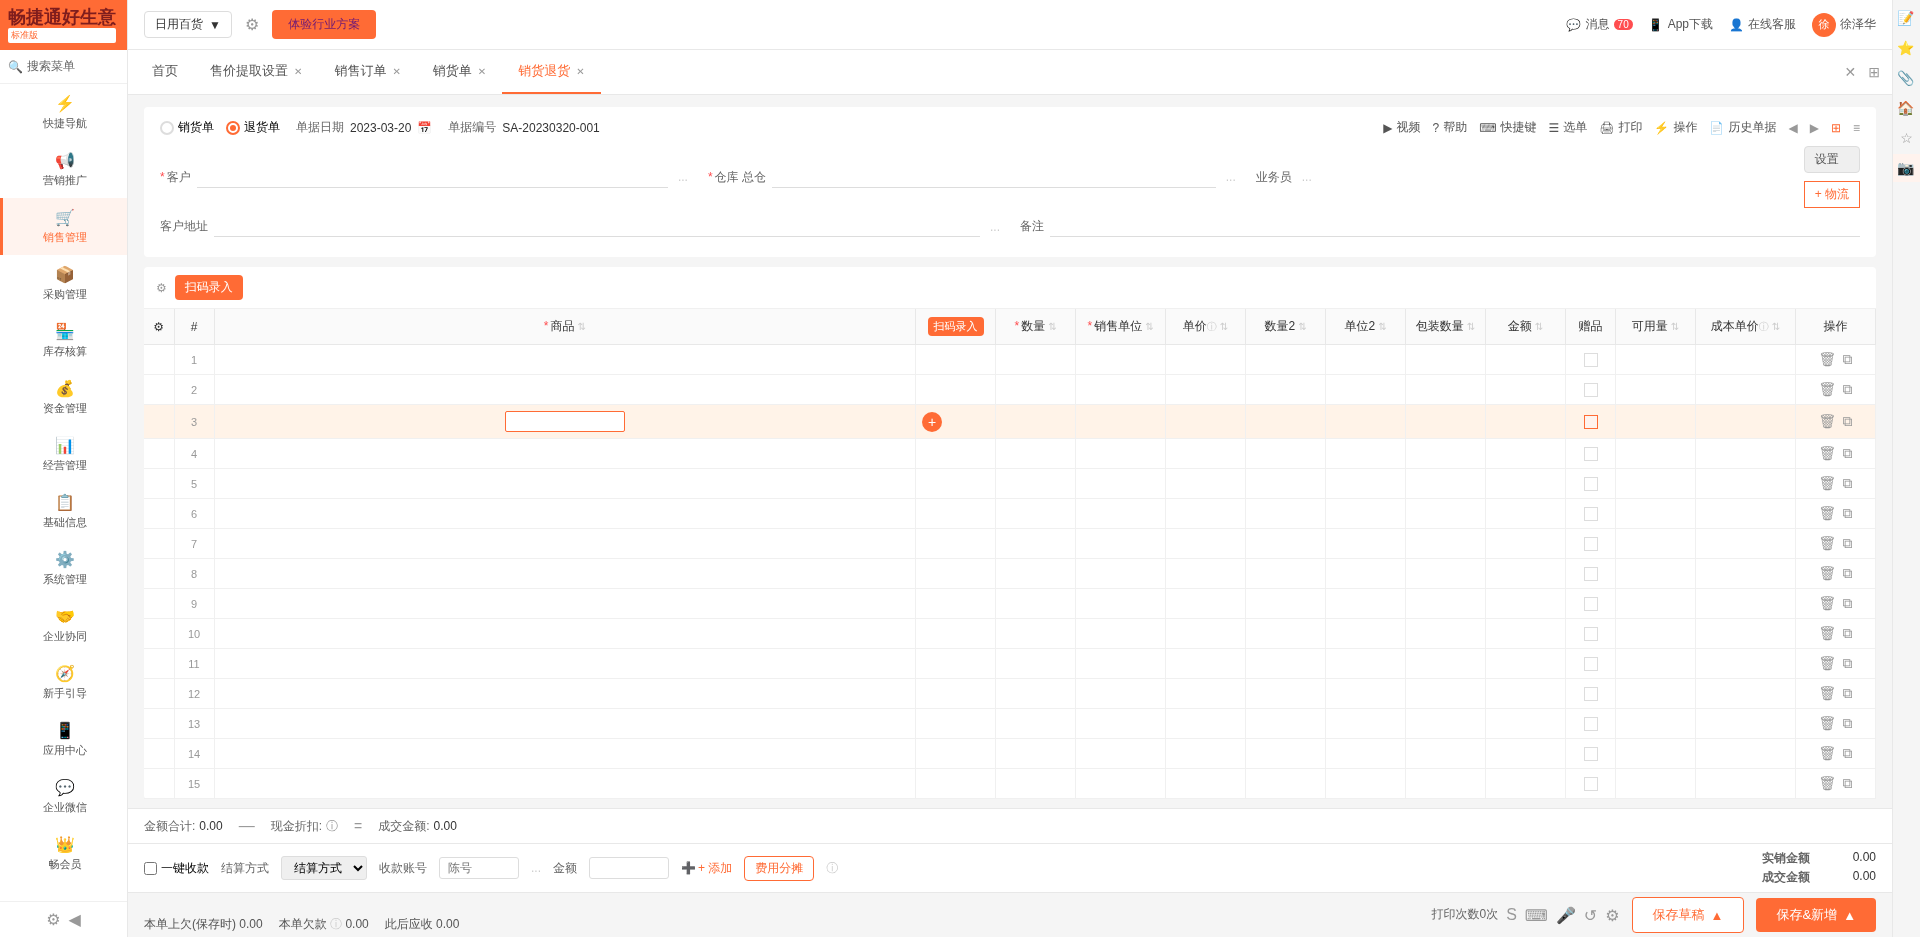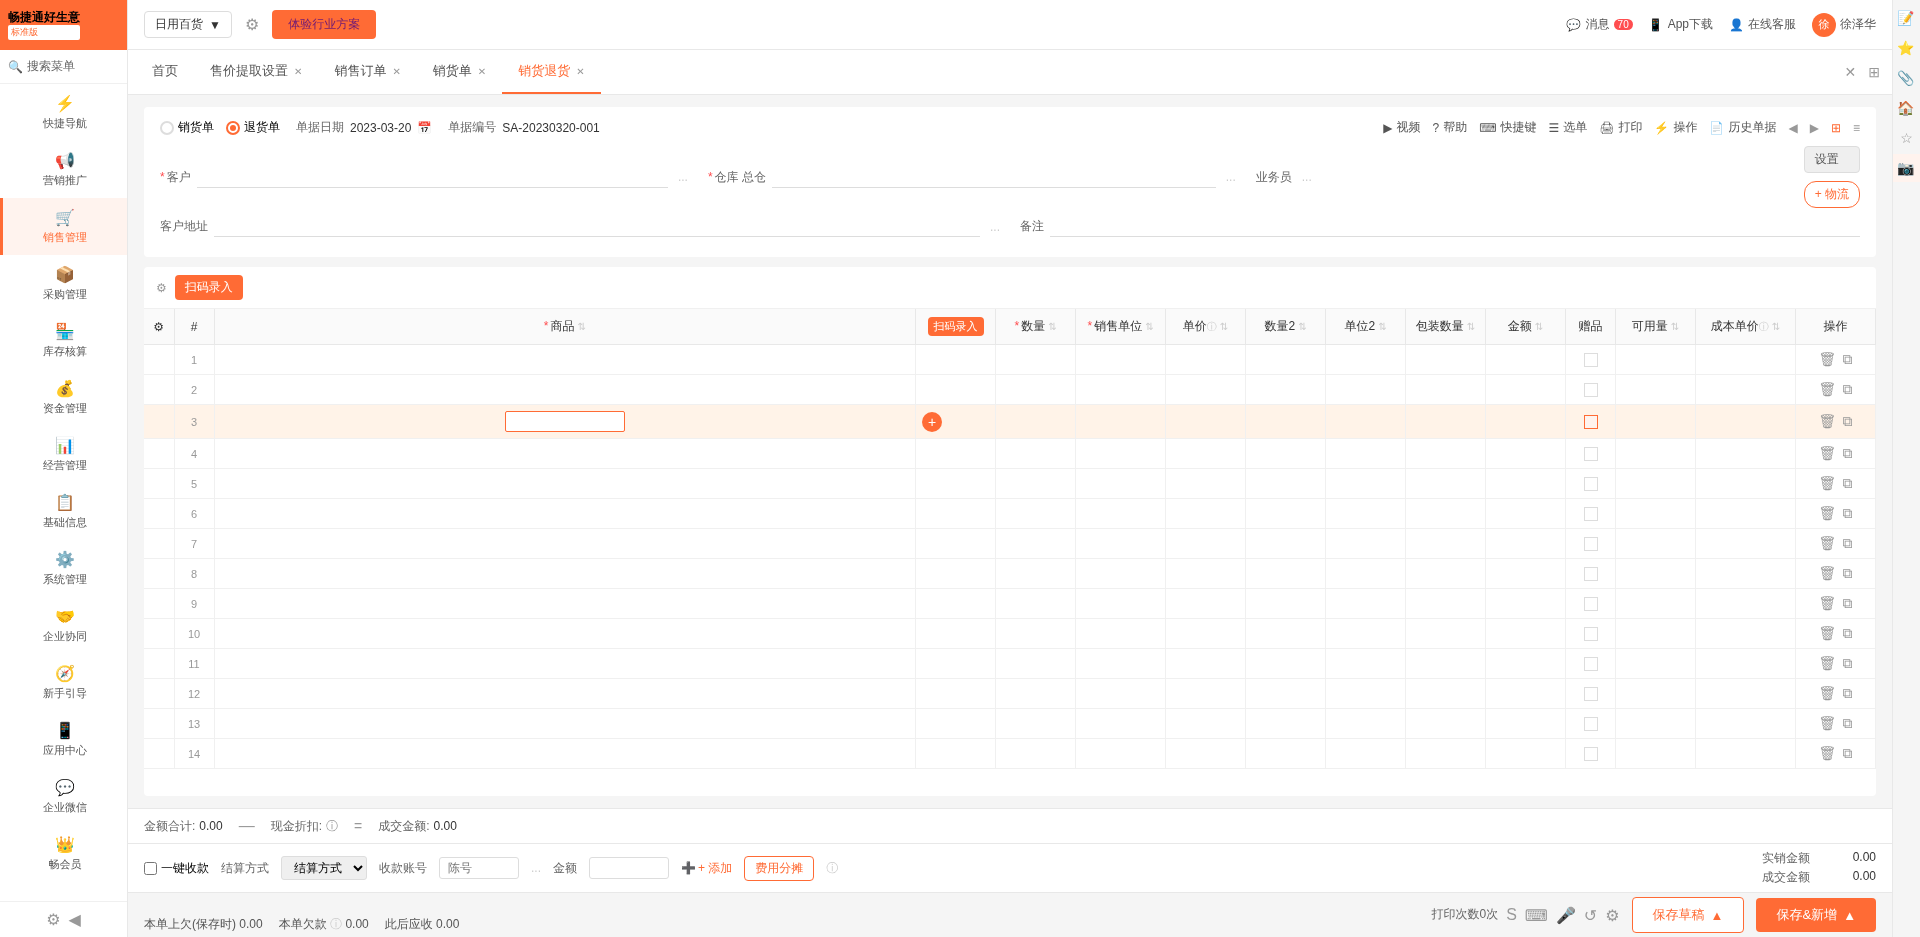--- a/index.html
+++ b/index.html
@@ -1,21 +1,21 @@
 <!DOCTYPE html>
 <html><head>
   <meta charset="utf-8">
   <style>
     * { margin: 0; padding: 0; box-sizing: border-box; }
     body { font-family: 'Microsoft YaHei', Arial, sans-serif; font-size: 12px; background: #f0f2f5; width: 1920px; height: 937px; overflow: hidden; display: flex; }
 
     
     .sidebar { width: 128px; background: #fff; display: flex; flex-direction: column; border-right: 1px solid #e8e8e8; flex-shrink: 0; height: 937px; }
     .sidebar-logo { background: #ff6b35; padding: 10px 8px; display: flex; align-items: center; gap: 6px; height: 50px; }
-    .sidebar-logo-text { color: #000000; font-size: 12px; font-weight: bold; line-height: 1.2; }
+    .sidebar-logo-text { color: #7f1d1d; font-size: 18px; font-weight: bold; line-height: 1.2; }
     .sidebar-logo-badge { background: #fff; color: #ff6b35; font-size: 9px; padding: 1px 3px; border-radius: 2px; }
     .sidebar-search { padding: 8px; border-bottom: 1px solid #f0f0f0; display: flex; align-items: center; gap: 4px; color: #666; font-size: 12px; cursor: pointer; }
     .sidebar-nav { flex: 1; overflow-y: auto; }
     .sidebar-item { display: flex; flex-direction: column; align-items: center; padding: 10px 4px; cursor: pointer; color: #555; font-size: 11px; gap: 3px; border-left: 3px solid transparent; }
     .sidebar-item.active { background: #fff3ee; color: #ff6b35; border-left-color: #ff6b35; }
     .sidebar-item .icon { font-size: 16px; }
     .sidebar-bottom { padding: 8px; display: flex; gap: 8px; border-top: 1px solid #f0f0f0; align-items: center; justify-content: center; }
     .sidebar-bottom-icon { color: #999; cursor: pointer; font-size: 16px; }
 
     
@@ -50,21 +50,21 @@
     .radio-dot { width: 14px; height: 14px; border-radius: 50%; border: 2px solid #ddd; display: flex; align-items: center; justify-content: center; }
     .radio-dot.checked { border-color: #ff6b35; }
     .radio-dot.checked::after { content: ''; width: 6px; height: 6px; border-radius: 50%; background: #ff6b35; }
     .form-field { display: flex; align-items: center; gap: 6px; font-size: 12px; color: #333; }
     .form-field label { color: #666; }
     .form-field .date-val { color: #333; }
     .form-field .doc-num { color: #333; font-weight: 500; }
     .header-actions { margin-left: auto; display: flex; gap: 12px; align-items: center; }
     .header-action { display: flex; align-items: center; gap: 4px; color: #555; font-size: 12px; cursor: pointer; }
     .btn-setting { border: 1px solid #ddd; border-radius: 4px; padding: 4px 10px; font-size: 12px; color: #555; cursor: pointer; display: flex; align-items: center; gap: 4px; }
-    .btn-add-logistics { background: #fff; border: 1px solid #ff6b35; border-radius: 12px; padding: 4px 10px; font-size: 12px; color: #ff6b35; cursor: pointer; display: flex; align-items: center; gap: 4px; }
+    .btn-add-logistics { background: #fff; border: 1px solid #ff6b35; border-radius: 0; padding: 4px 10px; font-size: 12px; color: #ff6b35; cursor: pointer; display: flex; align-items: center; gap: 4px; }
 
     .form-row { display: flex; gap: 20px; align-items: center; margin-bottom: 8px; }
     .form-field-group { display: flex; align-items: center; gap: 6px; flex: 1; }
     .form-label { color: #666; font-size: 12px; white-space: nowrap; }
     .form-label.required::before { content: '*'; color: #ff4d4f; margin-right: 2px; }
     .form-input { border: none; border-bottom: 1px solid #ddd; padding: 3px 0; font-size: 12px; color: #333; outline: none; min-width: 120px; flex: 1; }
     .form-input::placeholder { color: #ccc; }
     .form-dots { color: #ccc; cursor: pointer; margin-left: 4px; }
 
     
@@ -99,21 +99,21 @@
 
     
     .payment-bar { background: #fff; border-top: 1px solid #e8e8e8; padding: 6px 16px; display: flex; align-items: center; gap: 12px; font-size: 12px; flex-shrink: 0; }
     .checkbox-label { display: flex; align-items: center; gap: 4px; cursor: pointer; }
     .payment-input { border: 1px solid #ddd; border-radius: 3px; padding: 3px 8px; font-size: 12px; width: 80px; }
     .payment-select { border: 1px solid #ddd; border-radius: 3px; padding: 3px 8px; font-size: 12px; }
     .add-btn { color: #ff6b35; cursor: pointer; display: flex; align-items: center; gap: 2px; }
     .fee-btn { background: #fff; border: 1px solid #ff6b35; color: #ff6b35; border-radius: 4px; padding: 3px 10px; font-size: 12px; cursor: pointer; }
     .payment-right { margin-left: auto; display: flex; flex-direction: column; gap: 2px; align-items: flex-end; }
     .payment-right-row { display: flex; gap: 16px; font-size: 12px; }
-    .payment-right-label { color: #666; }
+    .payment-right-label { color: #666; font-weight: bold; }
     .payment-right-value { color: #333; font-weight: 500; min-width: 50px; text-align: right; }
 
     
     .action-bar { background: #f5f5f5; border-top: 1px solid #e8e8e8; padding: 4px 16px; display: flex; align-items: flex-end; flex-shrink: 0; }
     .action-bar-left { display: flex; gap: 16px; font-size: 12px; color: #555; }
     .action-bar-right { margin-left: auto; display: flex; gap: 12px; align-items: center; }
     .bottom-icons { display: flex; gap: 8px; color: #999; }
     .btn-save-draft { background: #fff; border: 1px solid #ff6b35; color: #ff6b35; border-radius: 4px; padding: 8px 20px; font-size: 13px; cursor: pointer; display: flex; align-items: center; gap: 6px; }
     .btn-save-new { background: #ff6b35; border: none; color: #fff; border-radius: 4px; padding: 8px 20px; font-size: 13px; cursor: pointer; display: flex; align-items: center; gap: 6px; }
 
@@ -796,20 +796,50 @@
       </td>
       <td></td>
       <td></td>
       <td>
         <div class="action-cell">
           <span class="action-icon">🗑</span>
           <span class="action-icon">⧉</span>
         </div>
       </td>
     </tr>
+            <tr>
+      <td></td>
+      <td><span class="row-num">15</span></td>
+      <td>
+        
+      </td>
+      <td>
+        
+      </td>
+      <td></td>
+      <td></td>
+      <td></td>
+      <td></td>
+      <td></td>
+      <td></td>
+      <td></td>
+      <td>
+        <div class="checkbox-cell">
+          <div class="checkbox-sq"></div>
+        </div>
+      </td>
+      <td></td>
+      <td></td>
+      <td>
+        <div class="action-cell">
+          <span class="action-icon">🗑</span>
+          <span class="action-icon">⧉</span>
+        </div>
+      </td>
+    </tr>
           </tbody>
       </table>
     </div>
 
   </div>
 
   <div class="summary-bar">
     <div class="summary-item">
       <span class="summary-label">金额合计:</span>
       <span class="summary-value">0.00</span>

